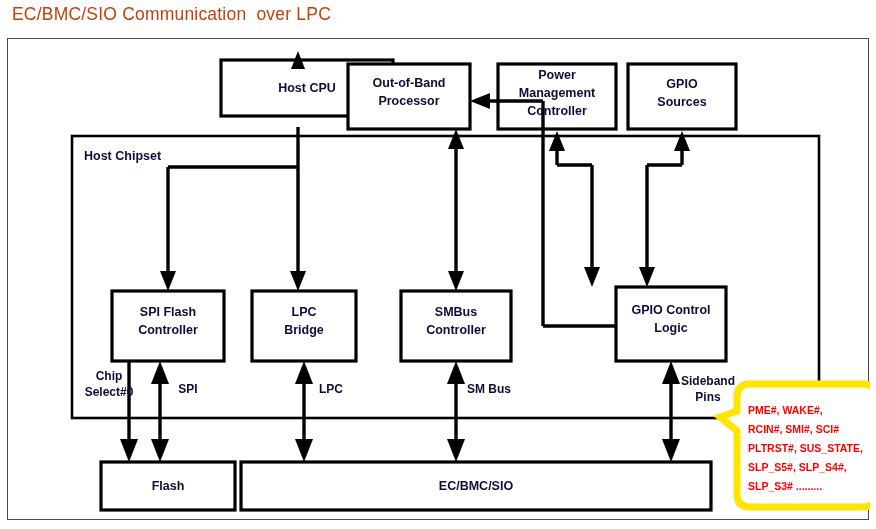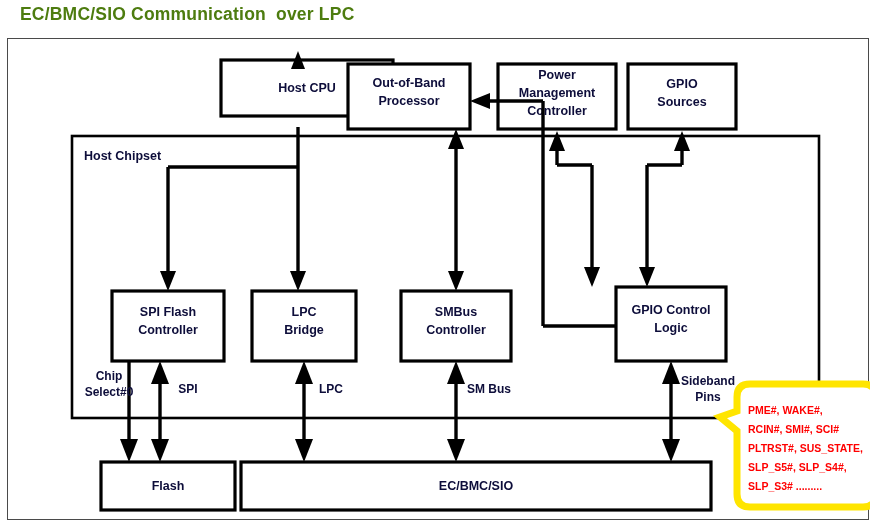--- a/index.html
+++ b/index.html
@@ -9,25 +9,25 @@
   }
   body {
     width: 876px;
     height: 529px;
     font-family: "Liberation Sans", sans-serif;
     position: relative;
     overflow: hidden;
   }
   #page-title {
     position: absolute;
-    left: 20px;
+    left: 12px;
     top: 4px;
     font-size: 17.5px;
-    font-weight: bold;
-    color: #4d7c0f;
+    font-weight: normal;
+    color: #c2410c;
     letter-spacing: 0.2px;
     white-space: pre;
   }
   #diagram-frame {
     position: absolute;
     left: 7px;
     top: 38px;
     width: 862px;
     height: 482px;
     border: 1.5px solid #4a4a4a;

